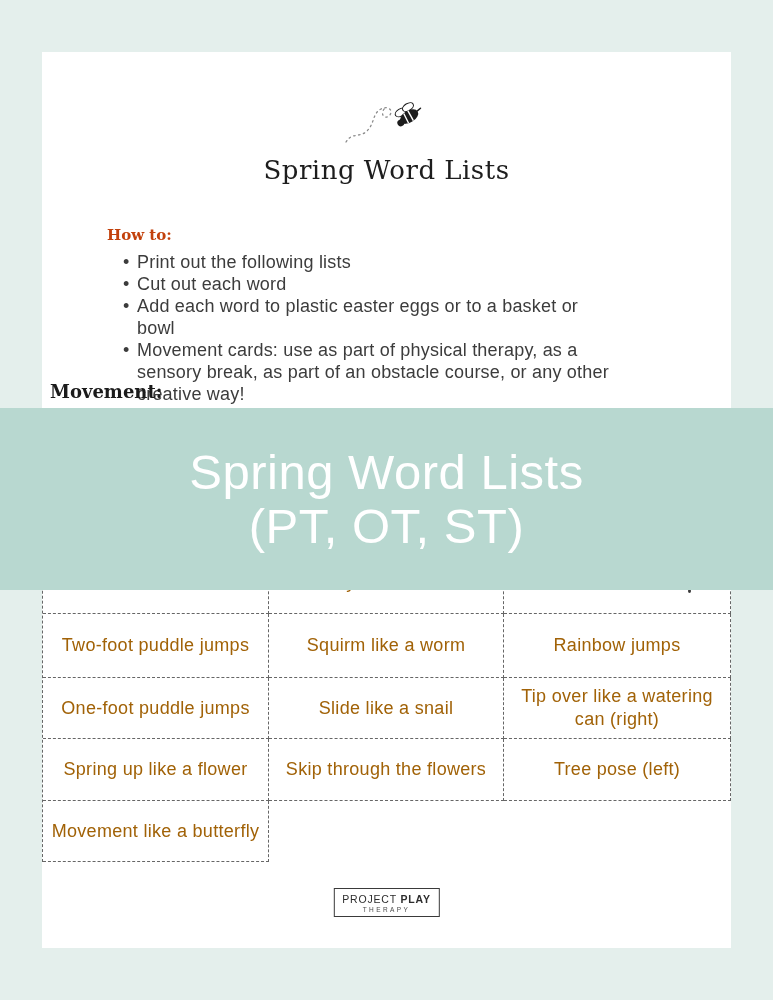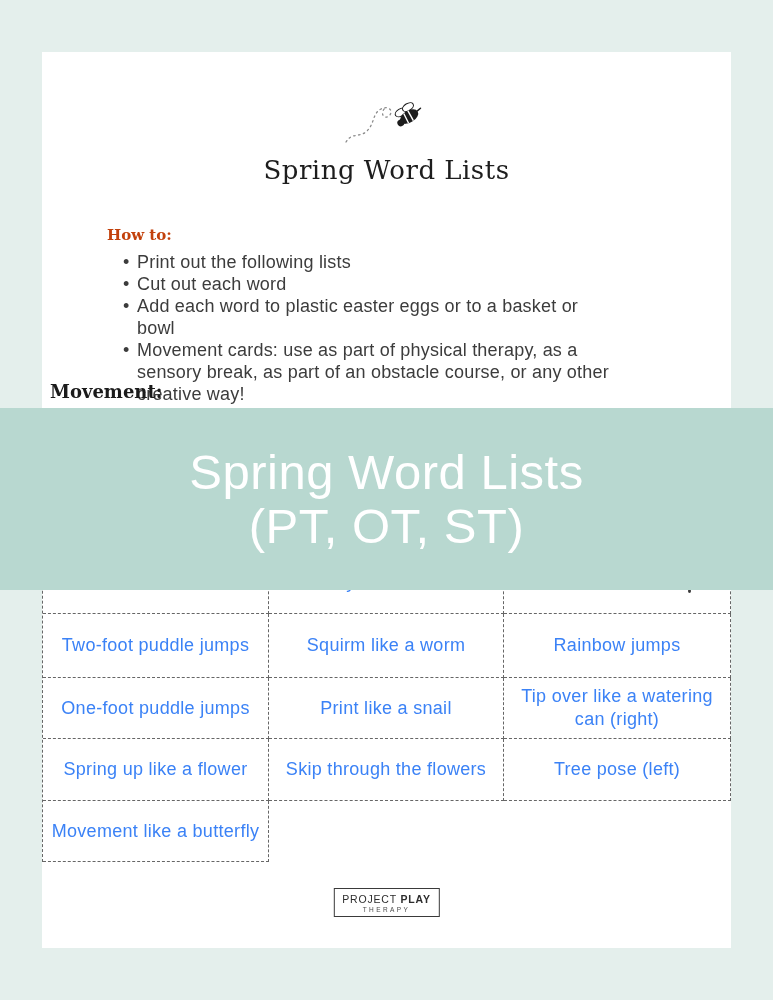--- a/index.html
+++ b/index.html
@@ -122,21 +122,21 @@
     border-right: 1px dashed #666;
     border-bottom: 1px dashed #666;
     display: flex;
     align-items: center;
     justify-content: center;
     text-align: center;
     padding: 2px 8px;
     font-size: 18px;
     line-height: 23px;
     letter-spacing: 0.3px;
-    color: #3b82f6;
+    color: #a16207;
     position: relative;
     background: #ffffff;
   }
   .cell-fragment-dot {
     position: absolute;
     left: 184px; top: 37px;
     width: 3px; height: 4px;
     background: #3a3a3a;
     border-radius: 50%;
   }
@@ -207,21 +207,21 @@
     <div class="cell">Fly like a bird</div>
     <div class="cell">
         <span class="cell-fragment-dot"></span>
       </div>
 
     <div class="cell">Two-foot puddle jumps</div>
     <div class="cell">Squirm like a worm</div>
     <div class="cell">Rainbow jumps</div>
 
     <div class="cell">One-foot puddle jumps</div>
-    <div class="cell">Print like a snail</div>
+    <div class="cell">Slide like a snail</div>
     <div class="cell">Tip over like a watering can (right)</div>
 
     <div class="cell">Spring up like a flower</div>
     <div class="cell">Skip through the flowers</div>
 
     <div class="cell">Tree pose (left)</div>
     <div class="cell">Movement like a butterfly</div>
   </div>
 
   <div class="overlay-banner">

